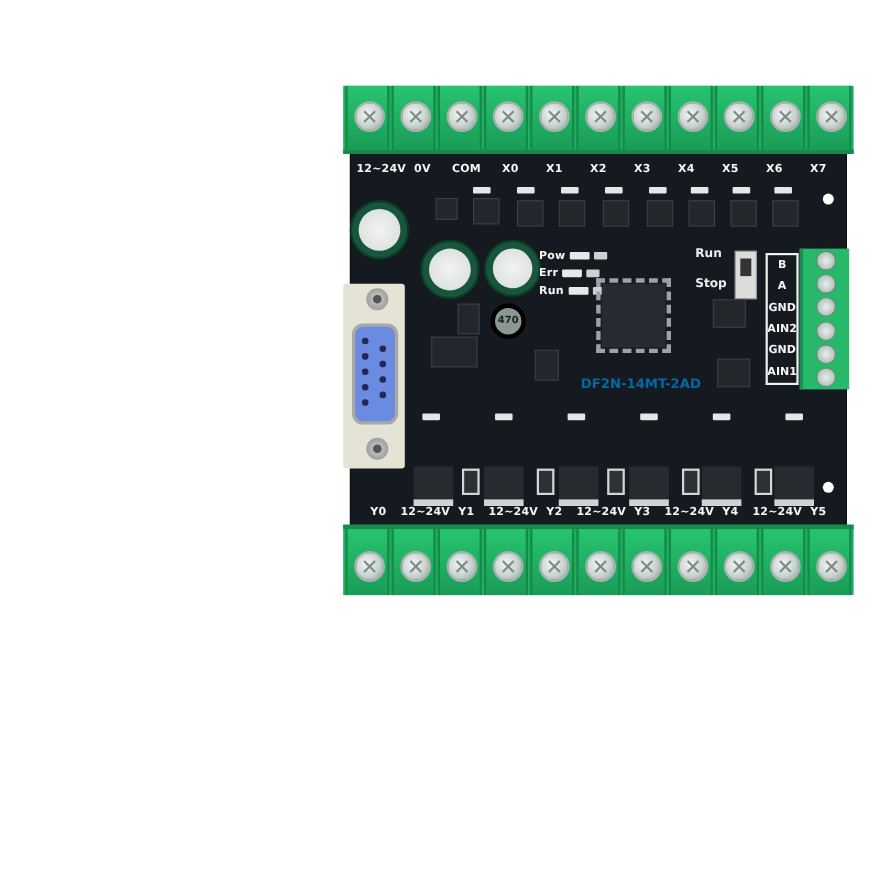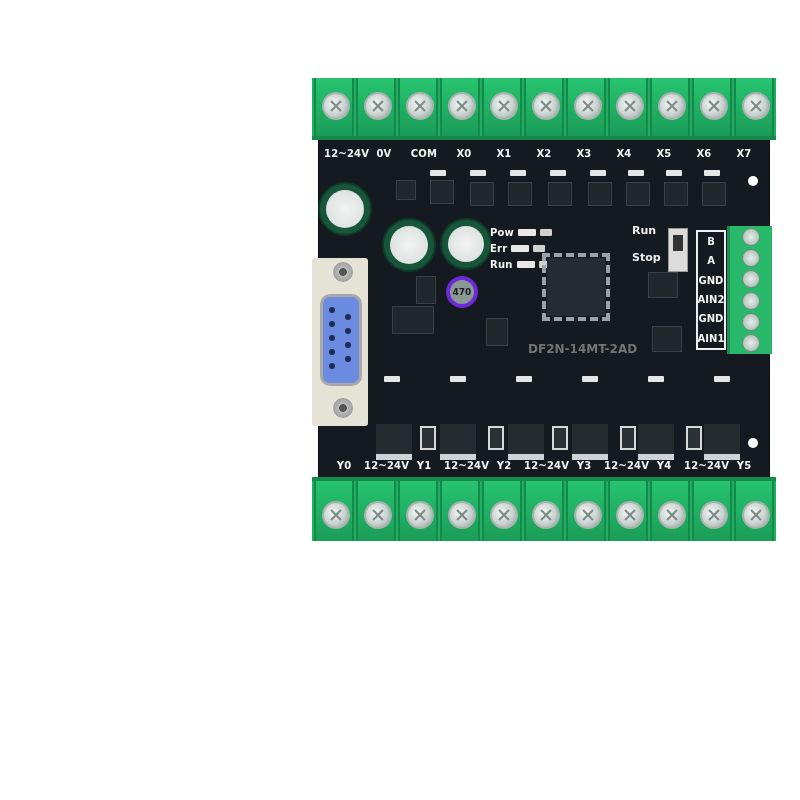--- a/index.html
+++ b/index.html
@@ -35,21 +35,21 @@
   .term-strip.bottom .screw { top:20px; }
 
   
   .label-row { position:absolute; left:318px; width:452px; display:flex; justify-content:space-between; padding:0 6px; box-sizing:border-box; }
   .label-row.top { top:148px; }
   .label-row.bottom { top:460px; }
   .silk { color:#f4f4f4; font-weight:bold; font-size:10px; white-space:nowrap; letter-spacing:0.2px; }
   .label-row span { width:40px; text-align:center; }
 
   .model {
-    position:absolute; left:528px; top:342px; color:#737373; font-weight:bold; font-size:12px;
+    position:absolute; left:528px; top:342px; color:#0369a1; font-weight:bold; font-size:12px;
   }
   .led-labels { position:absolute; left:490px; top:224px; }
   .led-labels div { height:16px; font-size:11px; color:#eee; font-weight:bold; display:flex; align-items:center; gap:4px; }
   .led-labels .pad { width:18px; height:7px; background:#e8e8e8; border-radius:1px; }
   .led-labels .pad2 { width:12px; height:7px; background:#d0d0d0; border-radius:1px; }
 
   .switch-labels { position:absolute; left:632px; top:224px; }
   .switch-labels div { font-size:11px; color:#eee; font-weight:bold; }
   .switch {
     position:absolute; left:668px; top:228px; width:18px; height:42px; background:#dcdcdc; border:1px solid #999;
@@ -73,21 +73,21 @@
   }
   .cap {
     position:absolute; border-radius:50%; background:#17563b; border:2px solid #0e3b28;
   }
   .cap::after {
     content:""; position:absolute; left:12%; top:12%; width:76%; height:76%; border-radius:50%;
     background:radial-gradient(circle,#f2f4f3,#d5dad8);
   }
   .inductor {
     position:absolute; left:446px; top:276px; width:32px; height:32px; border-radius:50%;
-    background:#8a9893; border:4px solid #6d28d9; box-sizing:border-box;
+    background:#8a9893; border:4px solid #000000; box-sizing:border-box;
     display:flex; align-items:center; justify-content:center; font-size:9px; font-weight:bold; color:#1c1f22;
   }
   .db9-plate {
     position:absolute; left:312px; top:258px; width:56px; height:168px; background:#e5e2d6; border-radius:3px;
   }
   .db9-shell {
     position:absolute; left:320px; top:294px; width:42px; height:92px; background:#6a8be0; border:3px solid #a8a8a8; border-radius:10px;
     box-sizing:border-box;
   }
   .db9-pin { position:absolute; width:6px; height:6px; border-radius:50%; background:#1f2a55; }

